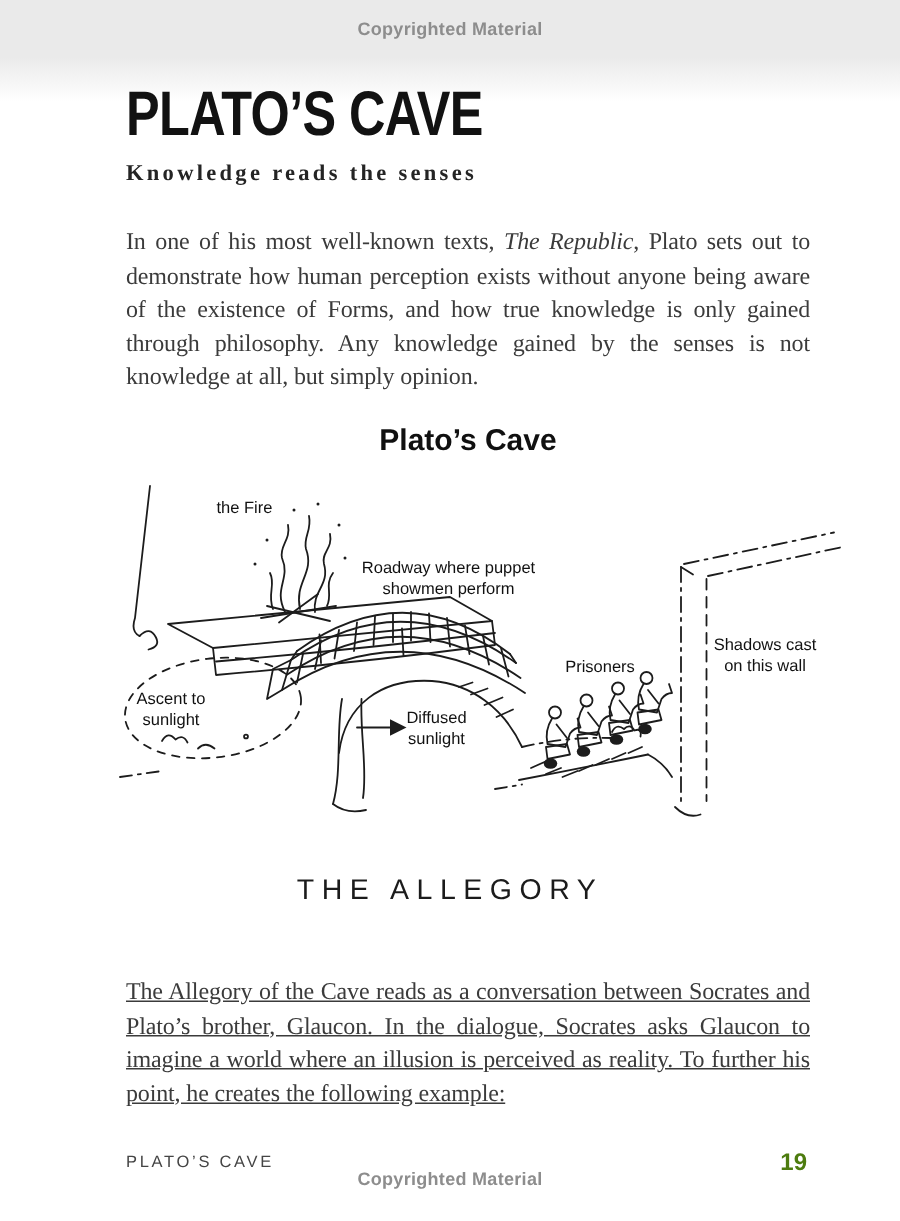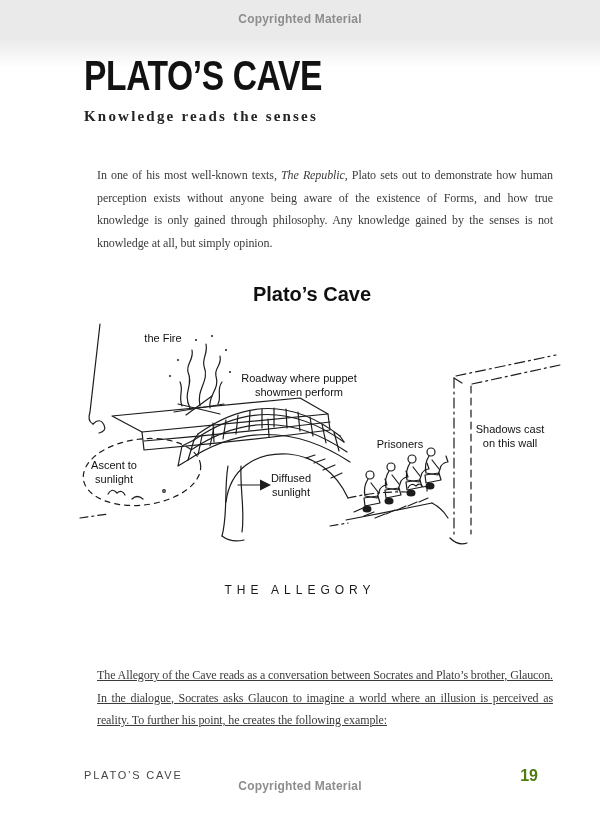--- a/index.html
+++ b/index.html
@@ -16,33 +16,33 @@
     position:absolute; left:84px; top:52px;
     font-size:42px; font-weight:bold; color:#121212; letter-spacing:-0.5px;
     transform:scaleX(0.8); transform-origin:left top; white-space:nowrap;
   }
   .book-subtitle {
     position:absolute; left:84px; top:108px;
     font-family:"Liberation Serif", serif; font-weight:bold; font-size:15px;
     letter-spacing:2.2px; color:#242424; white-space:nowrap;
   }
   .body-para {
-    position:absolute; left:84px; width:456px; margin:13px;
-    font-family:"Liberation Serif", serif; font-size:12px; line-height:22.5px;
+    position:absolute; left:84px; width:456px; margin:0;
+    font-family:"Liberation Serif", serif; font-size:16px; line-height:22.5px;
     color:#3b3b3b; text-align:justify; letter-spacing:-0.1px;
   }
   .para-intro { top:151px; }
   .para-allegory { top:651px;text-decoration:underline; }
   .diagram-title {
     position:absolute; left:84px; width:456px; top:283px; text-align:center;
     font-size:20px; font-weight:bold; color:#101010;
   }
   .section-heading {
     position:absolute; left:0; width:600px; top:583px; text-align:center;
-    font-size:12px; font-weight:500; letter-spacing:5px; color:#1b1b1b;
+    font-size:19px; font-weight:500; letter-spacing:5px; color:#1b1b1b;
   }
   .cave-diagram { position:absolute; left:78px; top:320px; }
   .cave-diagram path, .cave-diagram ellipse, .cave-diagram circle, .cave-diagram line {
     stroke:#1c1c1c; fill:none; stroke-width:1.2; stroke-linecap:round; stroke-linejoin:round;
   }
   .cave-diagram .filled { fill:#1c1c1c; stroke:none; }
   .cave-diagram text {
     stroke:none; fill:#111111; font-family:"Liberation Sans", sans-serif;
     font-size:11px; text-anchor:middle;
   }

